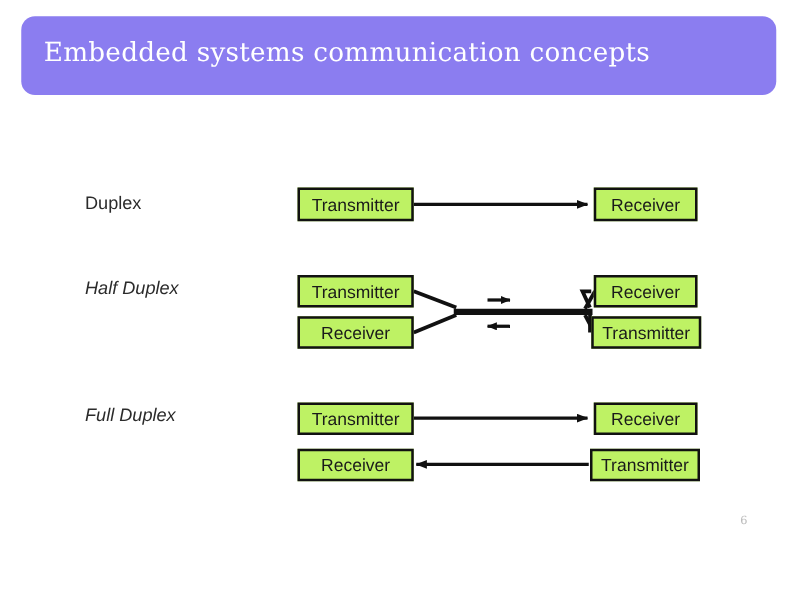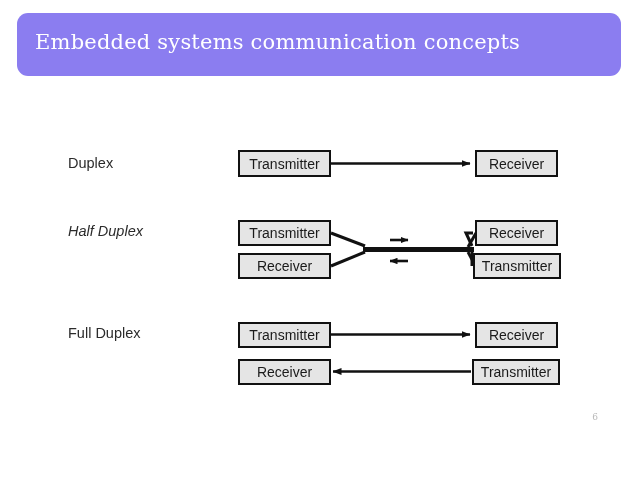--- a/index.html
+++ b/index.html
@@ -54,21 +54,21 @@
     position: absolute;
     font-family: "Liberation Sans", sans-serif;
     font-size: 14.5px;
     color: #2b2b2b;
     white-space: nowrap;
   }
 
   .node-box {
     position: absolute;
     box-sizing: border-box;
-    background: #e5e5e5;
+    background: #bef264;
     border: 2.4px solid #111111;
     display: flex;
     align-items: center;
     justify-content: center;
   }
   .node-box span {
     font-family: "Liberation Sans", sans-serif;
     font-size: 14px;
     color: #1a1a1a;
     white-space: nowrap;
@@ -93,21 +93,21 @@
   <div id="title-bar">
     <div id="title-text">Embedded systems communication concepts</div>
   </div>
 
   <div id="diagram">
 
     <div class="row-label" style="left:68px; top:155px;">Duplex</div>
 
     <div class="row-label" style="left:68px; top:223px;font-style:italic;">Half Duplex</div>
 
-    <div class="row-label" style="left:68px; top:325px;">Full Duplex</div>
+    <div class="row-label" style="left:68px; top:325px;font-style:italic;">Full Duplex</div>
 
     <svg width="638" height="478" style="position:absolute;left:0;top:0;">
       <defs>
         <marker id="arrowhead" markerWidth="9" markerHeight="7" refX="8.5" refY="3.5" orient="auto" markerUnits="userSpaceOnUse">
           <polygon points="0 0, 9 3.5, 0 7" fill="#111111"></polygon>
         </marker>
         <marker id="arrowhead-sm" markerWidth="8" markerHeight="6.5" refX="7.5" refY="3.25" orient="auto" markerUnits="userSpaceOnUse">
           <polygon points="0 0, 8 3.25, 0 6.5" fill="#111111"></polygon>
         </marker>
       </defs>

